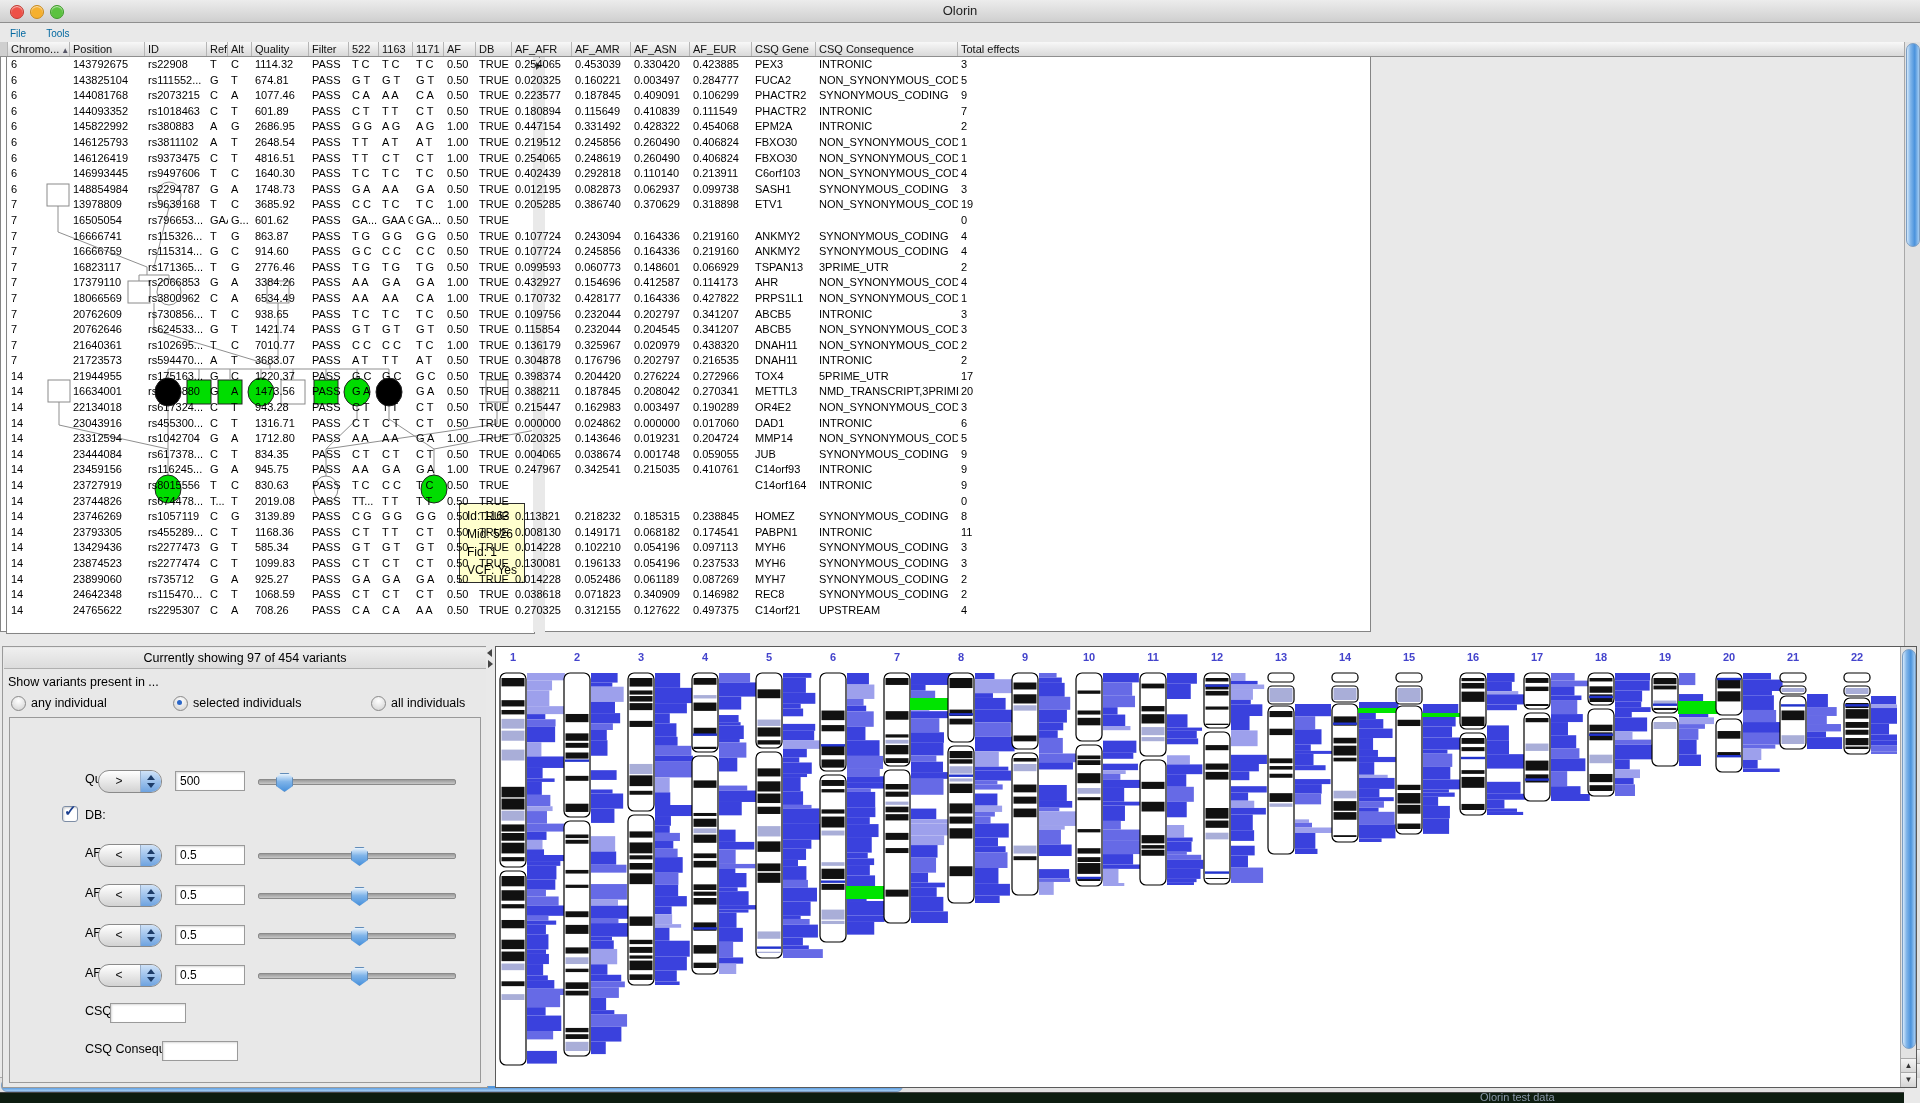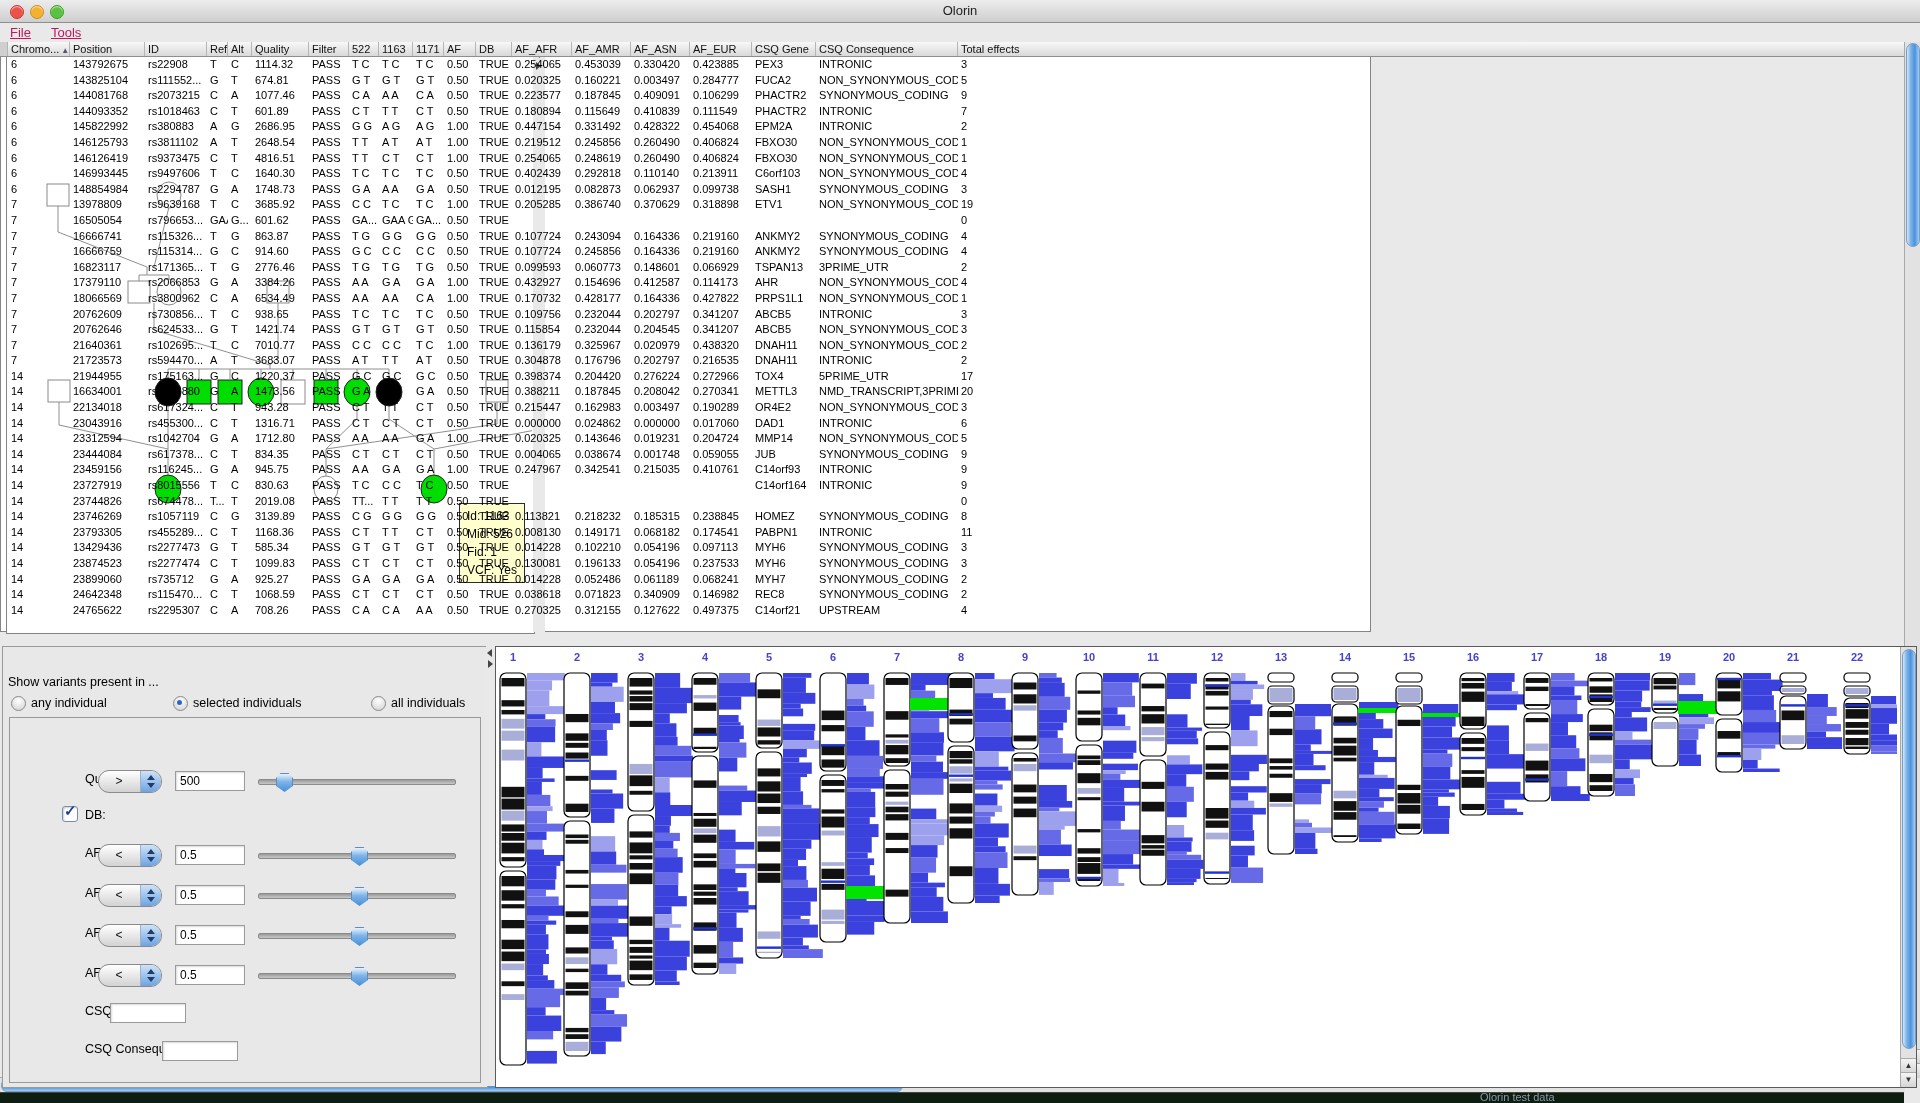--- a/index.html
+++ b/index.html
@@ -6,21 +6,21 @@
     font-family:"Liberation Sans",sans-serif;background:#e9e9e9;}
   
   #titlebar{position:absolute;left:0;top:0;width:1920px;height:22px;
     background:linear-gradient(#ececec,#cfcfcf);border-bottom:1px solid #8f8f8f;}
   #title-text{position:absolute;left:0;right:0;top:3px;text-align:center;font-size:13px;color:#222;}
   .traffic{position:absolute;top:5px;width:12px;height:12px;border-radius:50%;box-shadow:inset 0 1px 1px rgba(255,255,255,.7);}
   #tl-close{left:10px;background:#ee5148;border:1px solid #c23b33;}
   #tl-min{left:30px;background:#f5b02e;border:1px solid #c98c1f;}
   #tl-zoom{left:50px;background:#5bc23f;border:1px solid #3f9a2a;}
   #menubar{position:absolute;left:0;top:23px;width:1920px;height:19px;background:#e9e9e9;}
-  .menu-item{display:inline-block;font-size:13px;color:#be185d;padding:1px 10px 0 10px;text-decoration:underline;}
+  .menu-item{display:inline-block;font-size:10px;color:#0369a1;padding:1px 10px 0 10px;}
   
   #workspace{position:absolute;left:0;top:42px;width:1920px;height:1050px;background:#e9e9e9;}
   .panel{position:absolute;background:#fff;border:1px solid #858585;box-shadow:inset 0 0 0 1px #fdfdfd;}
   
   #pedigree-panel{left:6px;top:4px;width:527px;height:586px;}
   #ped-tooltip{position:absolute;background:#ffffce;border:1px solid #2c2c2c;
     font-size:12px;line-height:18px;padding:3px 7px;color:#000;white-space:nowrap;}
   
   .vdivider{position:absolute;background:#e9e9e9;}
   .tri{position:absolute;width:0;height:0;}
@@ -918,21 +918,21 @@
             <div class="tcell">925.27</div>
             <div class="tcell">PASS</div>
             <div class="tcell">G A</div>
             <div class="tcell">G A</div>
             <div class="tcell">G A</div>
             <div class="tcell">0.50</div>
             <div class="tcell">TRUE</div>
             <div class="tcell">0.014228</div>
             <div class="tcell">0.052486</div>
             <div class="tcell">0.061189</div>
-            <div class="tcell">0.068241</div>
+            <div class="tcell">0.087269</div>
             <div class="tcell">MYH7</div>
             <div class="tcell">SYNONYMOUS_CODING</div>
             <div class="tcell">2</div>
           </div>
           <div class="trow">
             <div class="tcell"></div>
             <div class="tcell">14</div>
             <div class="tcell">24642348</div>
             <div class="tcell">rs115470...</div>
             <div class="tcell">C</div>
@@ -980,20 +980,21 @@
       <div id="table-vthumb" class="aqua-thumb" style="top: 1px; height: 202px;"></div>
       <div class="sb-btn" style="bottom:14px;">▲</div>
       <div class="sb-btn" style="bottom:0;">▼</div>
     </div>
     <div class="hscroll">
       <div class="hthumb" style="left:1px;width:900px;"></div>
     </div>
   </div>
 
   <div id="filter-panel">
+    <div id="filter-status">Currently showing 97 of 454 variants</div>
     <div id="show-label">Show variants present in ...</div>
     <div id="radio-row">
         <div class="radio" style="left: 8px;"></div>
         <div class="radio-label" style="left: 28px;">any individual</div>
         <div class="radio" style="left: 170px;">
           <div class="dot"></div>
         </div>
         <div class="radio-label" style="left: 190px;">selected individuals</div>
         <div class="radio" style="left: 368px;"></div>
         <div class="radio-label" style="left: 388px;">all individuals</div>

